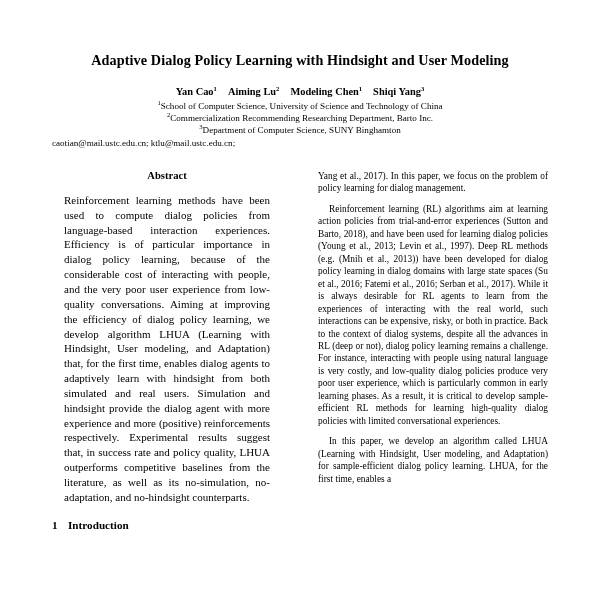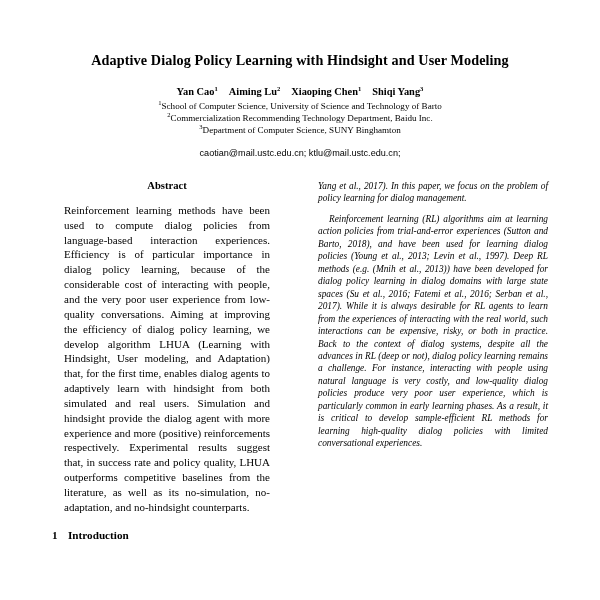--- a/index.html
+++ b/index.html
@@ -44,25 +44,24 @@
     font-size: 6.6px;
     vertical-align: super;
     line-height: 0;
   }
   .affil {
     text-align: center;
     font-size: 9.1px;
     line-height: 1.32;
   }
   .emails {
-    text-align: center;
-    font-family: Liberation Sans, sans-serif;
+    font-family: Liberation Serif, serif;
     font-size: 9.1px;
     line-height: 1.45;
-    margin-top: 11px;
+    margin-top: 1px;
   }
   .columns {
     display: flex;
     gap: 36px;
     margin-top: 20px;
   }
   .col {
     width: 237px;
   }
   .section-head {
@@ -79,59 +78,59 @@
   }
   .sec-num-head .num {
     display: inline-block;
     width: 16px;
   }
   p.body {
     margin: 0 0 8px 0;
     font-size: 9.35px;
     line-height: 1.335;
     text-align: justify;
-    font-style: italic;
   }
   p.abs {
     margin: 12px;
     font-size: 11px;
     line-height: 1.35;
     text-align: justify;
   }
   p.indent {
     text-indent: 11px;
   }
 </style>
 </head>
 <body>
 
 <div class="page">
 
   <div class="title">Adaptive Dialog Policy Learning with Hindsight and User Modeling</div>
 
   <div class="authors">
-    <span><span>Yan Cao</span><sup>1</sup></span><span class="sep"></span><span><span>Aiming Lu</span><sup>2</sup></span><span class="sep"></span><span><span>Xiaoping Chen</span><sup>1</sup></span><span class="sep"></span><span><span>Shiqi Yang</span><sup>3</sup></span>
+    <span><span>Yan Cao</span><sup>1</sup></span><span class="sep"></span><span><span>Aiming Lu</span><sup>2</sup></span><span class="sep"></span><span><span>Modeling Chen</span><sup>1</sup></span><span class="sep"></span><span><span>Shiqi Yang</span><sup>3</sup></span>
   </div>
 
-  <div class="affil"><sup>1</sup><span>School of Computer Science, University of Science and Technology of Barto</span></div>
-  <div class="affil"><sup>2</sup><span>Commercialization Recommending Technology Department, Baidu Inc.</span></div>
+  <div class="affil"><sup>1</sup><span>School of Computer Science, University of Science and Technology of China</span></div>
+  <div class="affil"><sup>2</sup><span>Commercialization Recommending Researching Department, Barto Inc.</span></div>
   <div class="affil"><sup>3</sup><span>Department of Computer Science, SUNY Binghamton</span></div>
 
   <div class="emails">
     <div>caotian@mail.ustc.edu.cn; ktlu@mail.ustc.edu.cn;</div>
   </div>
 
   <div class="columns">
 
     <div class="col">
       <div class="section-head">Abstract</div>
       <p class="abs">Reinforcement learning methods have been used to compute dialog policies from language-based interaction experiences. Efficiency is of particular importance in dialog policy learning, because of the considerable cost of interacting with people, and the very poor user experience from low-quality conversations. Aiming at improving the efficiency of dialog policy learning, we develop algorithm LHUA (Learning with Hindsight, User modeling, and Adaptation) that, for the first time, enables dialog agents to adaptively learn with hindsight from both simulated and real users. Simulation and hindsight provide the dialog agent with more experience and more (positive) reinforcements respectively. Experimental results suggest that, in success rate and policy quality, LHUA outperforms competitive baselines from the literature, as well as its no-simulation, no-adaptation, and no-hindsight counterparts.</p>
 
       <div class="sec-num-head"><span class="num">1</span><span>Introduction</span></div>
     </div>
 
     <div class="col">
       <p class="body">Yang et al., 2017). In this paper, we focus on the problem of policy learning for dialog management.</p>
       <p class="body indent">Reinforcement learning (RL) algorithms aim at learning action policies from trial-and-error experiences (Sutton and Barto, 2018), and have been used for learning dialog policies (Young et al., 2013; Levin et al., 1997). Deep RL methods (e.g. (Mnih et al., 2013)) have been developed for dialog policy learning in dialog domains with large state spaces (Su et al., 2016; Fatemi et al., 2016; Serban et al., 2017). While it is always desirable for RL agents to learn from the experiences of interacting with the real world, such interactions can be expensive, risky, or both in practice. Back to the context of dialog systems, despite all the advances in RL (deep or not), dialog policy learning remains a challenge. For instance, interacting with people using natural language is very costly, and low-quality dialog policies produce very poor user experience, which is particularly common in early learning phases. As a result, it is critical to develop sample-efficient RL methods for learning high-quality dialog policies with limited conversational experiences.</p>
+      <p class="body indent">In this paper, we develop an algorithm called LHUA (Learning with Hindsight, User modeling, and Adaptation) for sample-efficient dialog policy learning. LHUA, for the first time, enables a</p>
     </div>
 
   </div>
 </div>
 
 </body></html>

